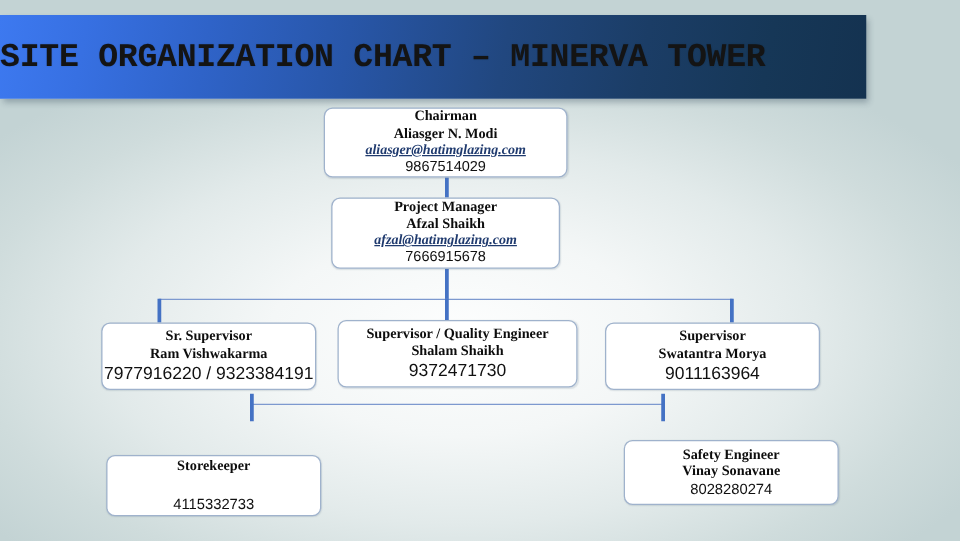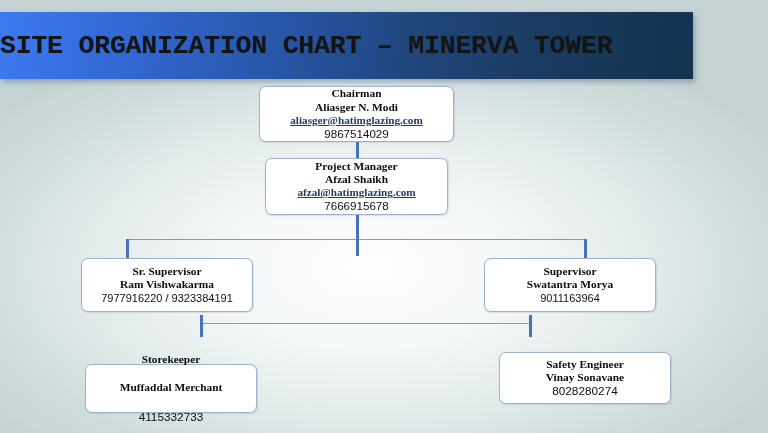--- a/index.html
+++ b/index.html
@@ -88,36 +88,37 @@
     white-space: nowrap;
   }
   .node .email {
     font-family: "Liberation Serif", serif;
     font-weight: bold;
     color: #1f3a6e;
     text-decoration: underline;
     line-height: 1.17;
     white-space: nowrap;
     cursor: pointer;
+    font-style: italic;
   }
   .node .phone {
     font-family: "Liberation Sans", sans-serif;
     font-weight: normal;
     color: #101010;
     line-height: 1.2;
     white-space: nowrap;
   }
 
   
   .tier-exec .role, .tier-exec .person { font-size: 11.4px; }
   .tier-exec .email { font-size: 11.2px; }
   .tier-exec .phone { font-size: 11.6px; }
 
   .tier-sup .role, .tier-sup .person { font-size: 11.4px; }
-  .tier-sup .phone { font-size: 11px; }
+  .tier-sup .phone { font-size: 14px; }
 
   .tier-base .role, .tier-base .person { font-size: 11.4px; }
   .tier-base .phone { font-size: 11.8px; }
 
   
   #node-chairman        { left: 259px; top: 86px;  width: 195px; height: 56px; align-items: center; }
   #node-project-manager { left: 265px; top: 158px; width: 183px; height: 57px; }
 
   #node-sr-supervisor   { left: 81px;  top: 258px; width: 172px; height: 54px; }
   #node-quality-engineer{ left: 270px; top: 256px; width: 192px; height: 54px; }
@@ -184,30 +185,34 @@
       <div class="email">afzal@hatimglazing.com</div>
       <div class="phone">7666915678</div>
     </div>
 
     <div class="node tier-sup" id="node-sr-supervisor">
       <div class="role">Sr. Supervisor</div>
       <div class="person">Ram Vishwakarma</div>
       <div class="phone">7977916220 / 9323384191</div>
     </div>
 
+    <div class="node tier-sup" id="node-quality-engineer">
+      <div class="role">Supervisor / Quality Engineer</div>
+      <div class="person">Shalam Shaikh</div>
+      <div class="phone">9372471730</div>
+    </div>
 
     <div class="node tier-sup" id="node-supervisor">
       <div class="role">Supervisor</div>
       <div class="person">Swatantra Morya</div>
       <div class="phone">9011163964</div>
     </div>
 
     <div class="node tier-base" id="node-storekeeper">
       <div class="role">Storekeeper</div>
-      <div class="person">Muffaddal Merchant</div>
       <div class="phone">4115332733</div>
     </div>
 
     <div class="node tier-base" id="node-safety-engineer">
       <div class="role">Safety Engineer</div>
       <div class="person">Vinay Sonavane</div>
       <div class="phone">8028280274</div>
     </div>
 
   </div>

